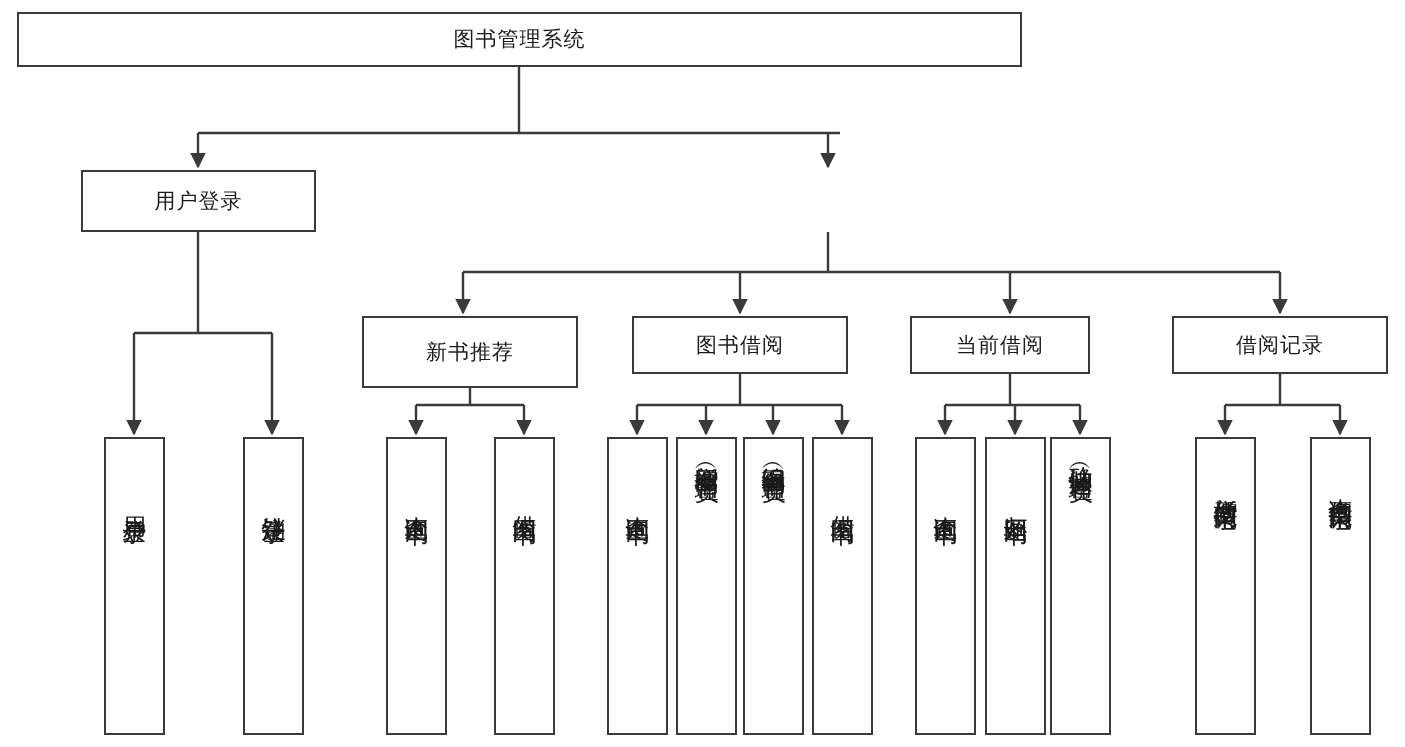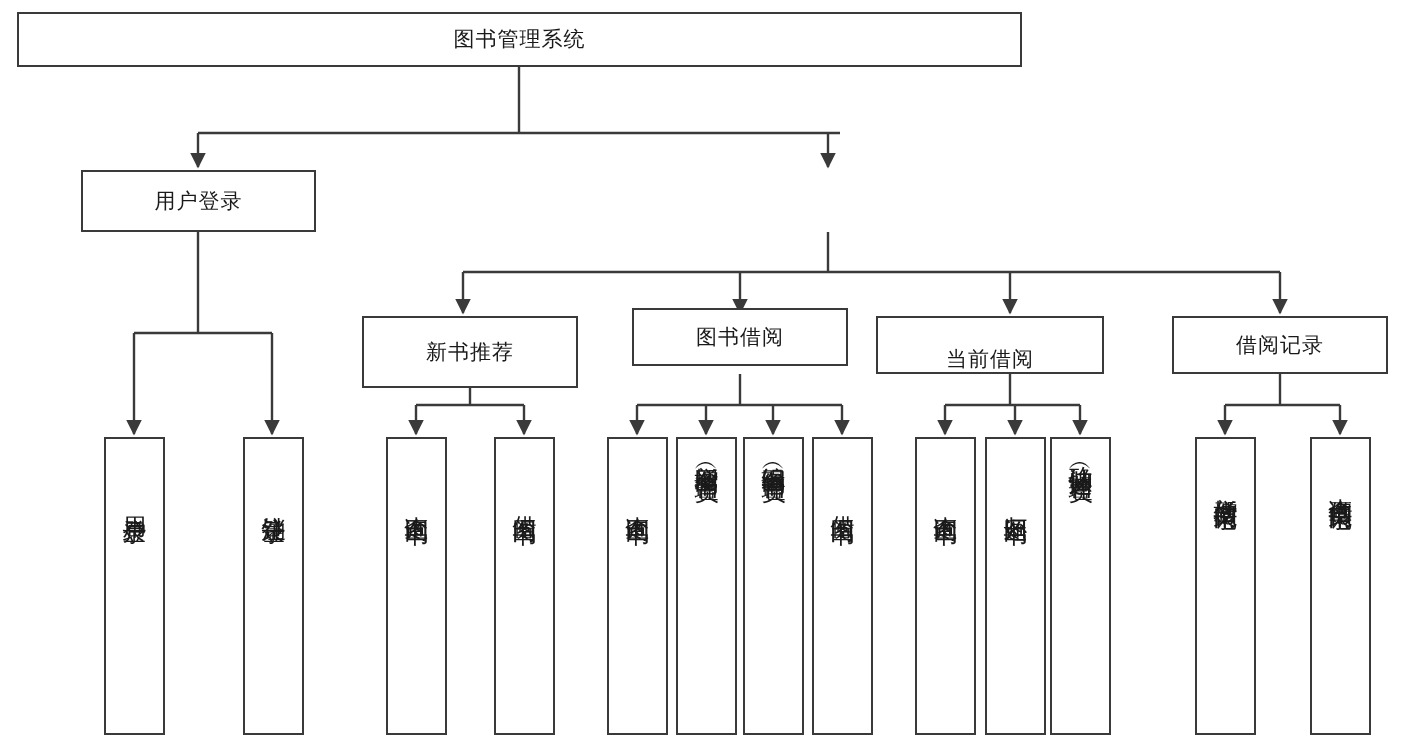--- a/index.html
+++ b/index.html
@@ -138,24 +138,24 @@
     <span class="node-label">图书管理系统</span>
   </div>
 
   <div class="node horiz" style="left:81px; top:170px; width:235px; height:62px;">
     <span class="node-label">用户登录</span>
   </div>
 
   <div class="node horiz" style="left:362px; top:316px; width:216px; height:72px;">
     <span class="node-label">新书推荐</span>
   </div>
-  <div class="node horiz" style="left:632px; top:308px; width:216px; height:58px;">
+  <div class="node horiz" style="left:632px; top:316px; width:216px; height:58px;">
     <span class="node-label">图书借阅</span>
   </div>
-  <div class="node horiz" style="left:876px; top:316px; width:228px; height:58px;align-items:flex-end;">
+  <div class="node horiz" style="left:910px; top:316px; width:180px; height:58px;">
     <span class="node-label">当前借阅</span>
   </div>
   <div class="node horiz" style="left:1172px; top:316px; width:216px; height:58px;align-items:center;">
     <span class="node-label">借阅记录</span>
   </div>
 
   <div class="node vert mid" style="left:104px; top:437px; width:61px; height:298px;">
     <span class="node-label">用户登录</span>
   </div>
   <div class="node vert mid" style="left:243px; top:437px; width:61px; height:298px;">

